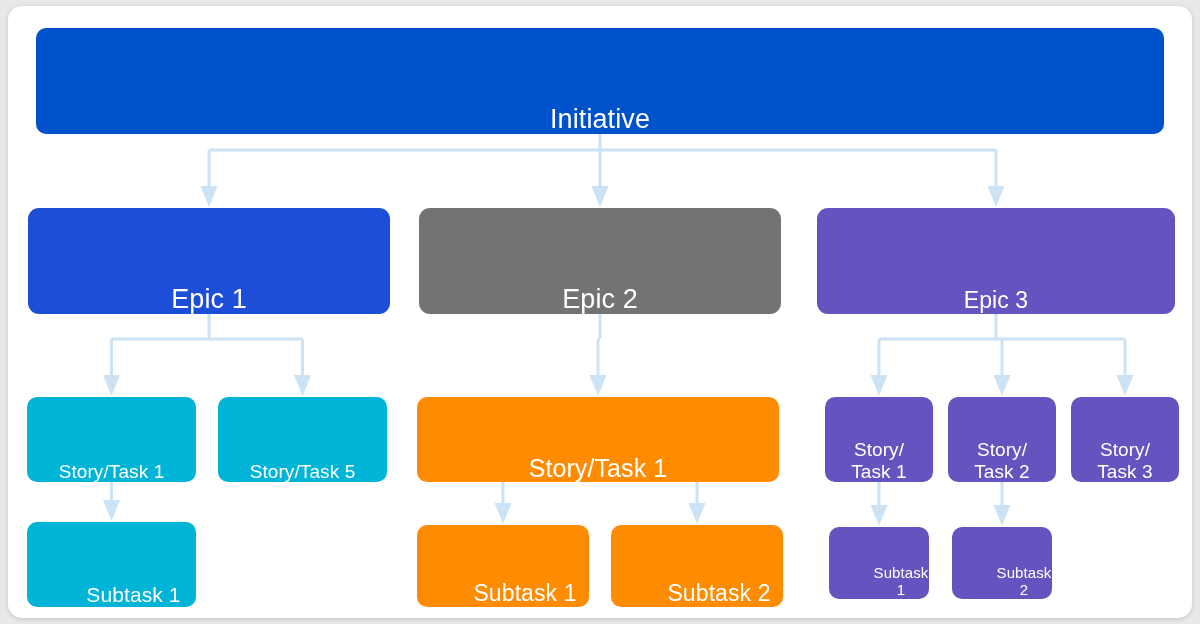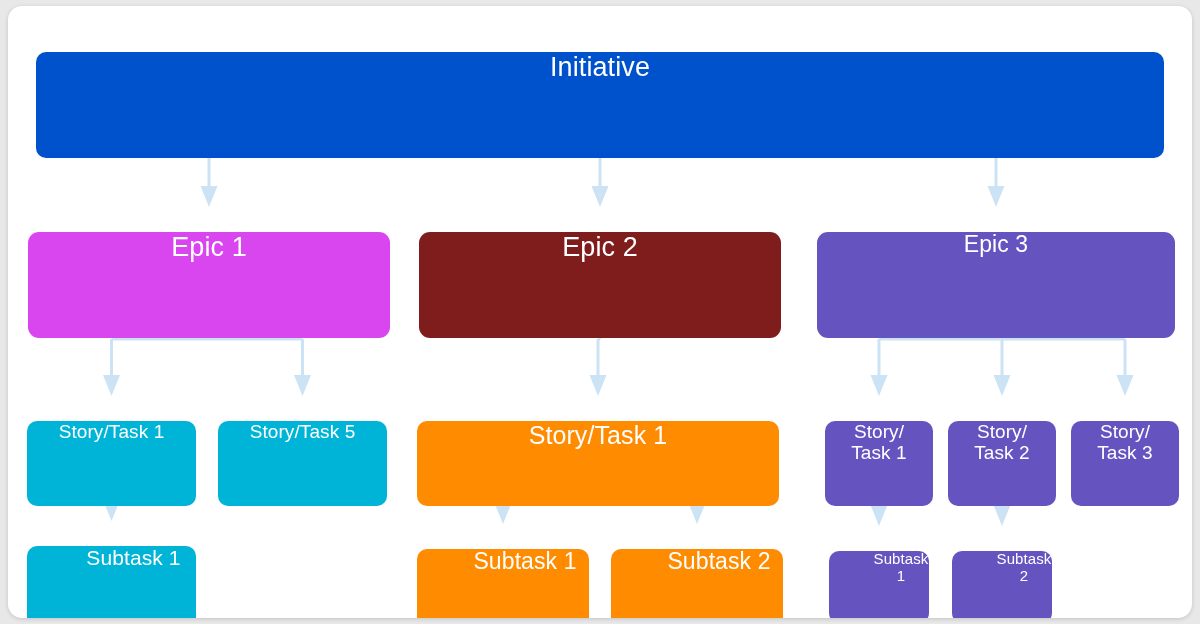--- a/index.html
+++ b/index.html
@@ -44,31 +44,30 @@
     top: 0;
     width: 1184px;
     height: 612px;
     pointer-events: none;
   }
 
   
   .node {
     position: absolute;
     display: flex;
-    align-items: flex-start;
+    align-items: flex-end;
     justify-content: center;
     text-align: center;
     color: #ffffff;
     border-radius: 9px;
     box-sizing: border-box;
     line-height: 1.12;
     white-space: pre-line;
     letter-spacing: 0.1px;
     z-index: 2;
-    margin-top: 24px;
   }
 
   .node.lvl-initiative { border-radius: 10px; font-size: 27px; font-weight: 400; }
   .node.lvl-epic       { border-radius: 11px; font-size: 27px; font-weight: 400; }
   .node.lvl-story      { border-radius: 10px; font-weight: 400; }
   .node.lvl-subtask    { border-radius: 10px; font-weight: 400; padding-left: 44px; }
 </style>
 </head>
 <body>
 
@@ -109,22 +108,22 @@
         <polygon points="985.5,369 1002.5,369 994,390" fill="#CBE3F4"></polygon>
         <path d="M 1117 333 L 1117 371" stroke="#CBE3F4" stroke-width="3" fill="none" stroke-linecap="butt"></path>
         <polygon points="1108.5,369 1125.5,369 1117,390" fill="#CBE3F4"></polygon>
         <path d="M 871 476 L 871 501" stroke="#CBE3F4" stroke-width="3" fill="none" stroke-linecap="butt"></path>
         <polygon points="862.5,499 879.5,499 871,520" fill="#CBE3F4"></polygon>
         <path d="M 994 476 L 994 501" stroke="#CBE3F4" stroke-width="3" fill="none" stroke-linecap="butt"></path>
         <polygon points="985.5,499 1002.5,499 994,520" fill="#CBE3F4"></polygon>
       </svg>
     <div id="nodes">
         <div class="node lvl-initiative" style="left: 28px; top: 22px; width: 1128px; height: 106px; background: rgb(0, 82, 204); font-size: 27px;"><span>Initiative</span></div>
-        <div class="node lvl-epic" style="left: 20px; top: 202px; width: 362px; height: 106px; background: #d946ef; font-size: 27px;"><span>Epic 1</span></div>
-        <div class="node lvl-epic" style="left: 411px; top: 202px; width: 362px; height: 106px; background: #7f1d1d; font-size: 27px;"><span>Epic 2</span></div>
+        <div class="node lvl-epic" style="left: 20px; top: 202px; width: 362px; height: 106px; background: #1d4ed8; font-size: 27px;"><span>Epic 1</span></div>
+        <div class="node lvl-epic" style="left: 411px; top: 202px; width: 362px; height: 106px; background: #737373; font-size: 27px;"><span>Epic 2</span></div>
         <div class="node lvl-epic" style="left: 809px; top: 202px; width: 358px; height: 106px; background: rgb(101, 84, 192); font-size: 23px;"><span>Epic 3</span></div>
         <div class="node lvl-story" style="left: 19px; top: 391px; width: 169px; height: 85px; background: rgb(0, 180, 216); font-size: 19px;"><span>Story/Task 1</span></div>
         <div class="node lvl-story" style="left: 210px; top: 391px; width: 169px; height: 85px; background: rgb(0, 180, 216); font-size: 19px;"><span>Story/Task 5</span></div>
         <div class="node lvl-subtask" style="left: 19px; top: 516px; width: 169px; height: 85px; background: rgb(0, 180, 216); font-size: 21px;"><span>Subtask 1</span></div>
         <div class="node lvl-story" style="left: 409px; top: 391px; width: 362px; height: 85px; background: rgb(255, 139, 0); font-size: 25px;"><span>Story/Task 1</span></div>
         <div class="node lvl-subtask" style="left: 409px; top: 519px; width: 172px; height: 82px; background: rgb(255, 139, 0); font-size: 23px;"><span>Subtask 1</span></div>
         <div class="node lvl-subtask" style="left: 603px; top: 519px; width: 172px; height: 82px; background: rgb(255, 139, 0); font-size: 23px;"><span>Subtask 2</span></div>
         <div class="node lvl-story" style="left: 817px; top: 391px; width: 108px; height: 85px; background: rgb(101, 84, 192); font-size: 19px;"><span>Story/
 Task 1</span></div>
         <div class="node lvl-story" style="left: 940px; top: 391px; width: 108px; height: 85px; background: rgb(101, 84, 192); font-size: 19px;"><span>Story/

